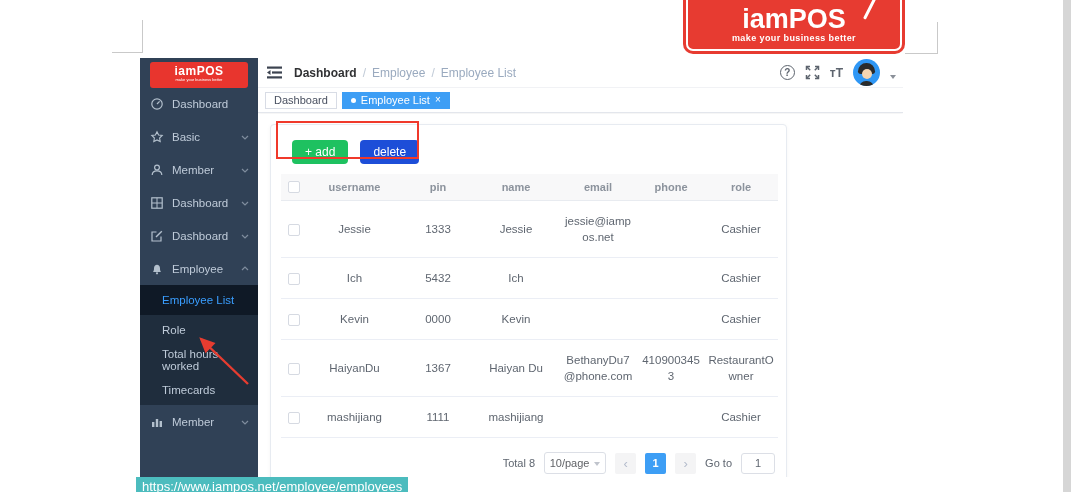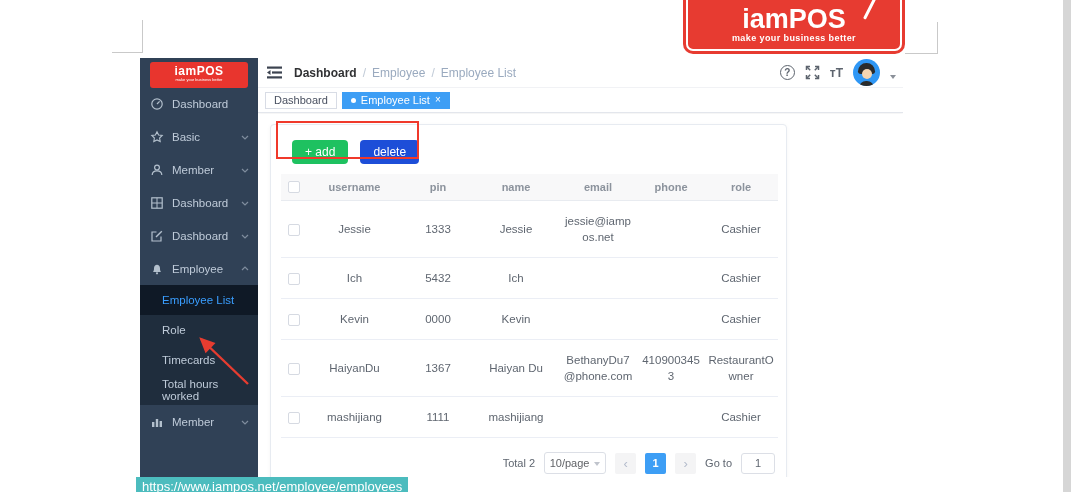--- a/index.html
+++ b/index.html
@@ -222,24 +222,24 @@
         </div>
 
         <div class="submenu">
           <div class="sub-item active">
             <span>Employee List</span>
           </div>
           <div class="sub-item">
             <span>Role</span>
           </div>
           <div class="sub-item">
+            <span>Total hours worked</span>
+          </div>
+          <div class="sub-item">
             <span>Timecards</span>
-          </div>
-          <div class="sub-item">
-            <span>Total hours worked</span>
           </div>
         </div>
 
         <div class="nav-item">
           <span class="ic">
             <svg width="14" height="14" viewBox="0 0 14 14">
                 <rect x="2" y="7" width="2.4" height="5" fill="#b3c0cd"></rect>
                 <rect x="5.8" y="4" width="2.4" height="8" fill="#b3c0cd"></rect>
                 <rect x="9.6" y="6" width="2.4" height="6" fill="#b3c0cd"></rect>
               </svg>
@@ -385,21 +385,21 @@
                 <td>1111</td>
                 <td>mashijiang</td>
                 <td></td>
                 <td></td>
                 <td>Cashier</td>
               </tr>
             </tbody>
           </table>
 
           <div class="pagebar">
-            <span>Total 2</span>
+            <span>Total 8</span>
             <span class="psel">
               <span>10/page</span>
               <span class="tri"></span>
             </span>
             <span class="pbtn">‹</span>
             <span class="pbtn cur">1</span>
             <span class="pbtn">›</span>
             <span>Go to</span>
             <input class="goto-input" value="1" style="">
           </div>

